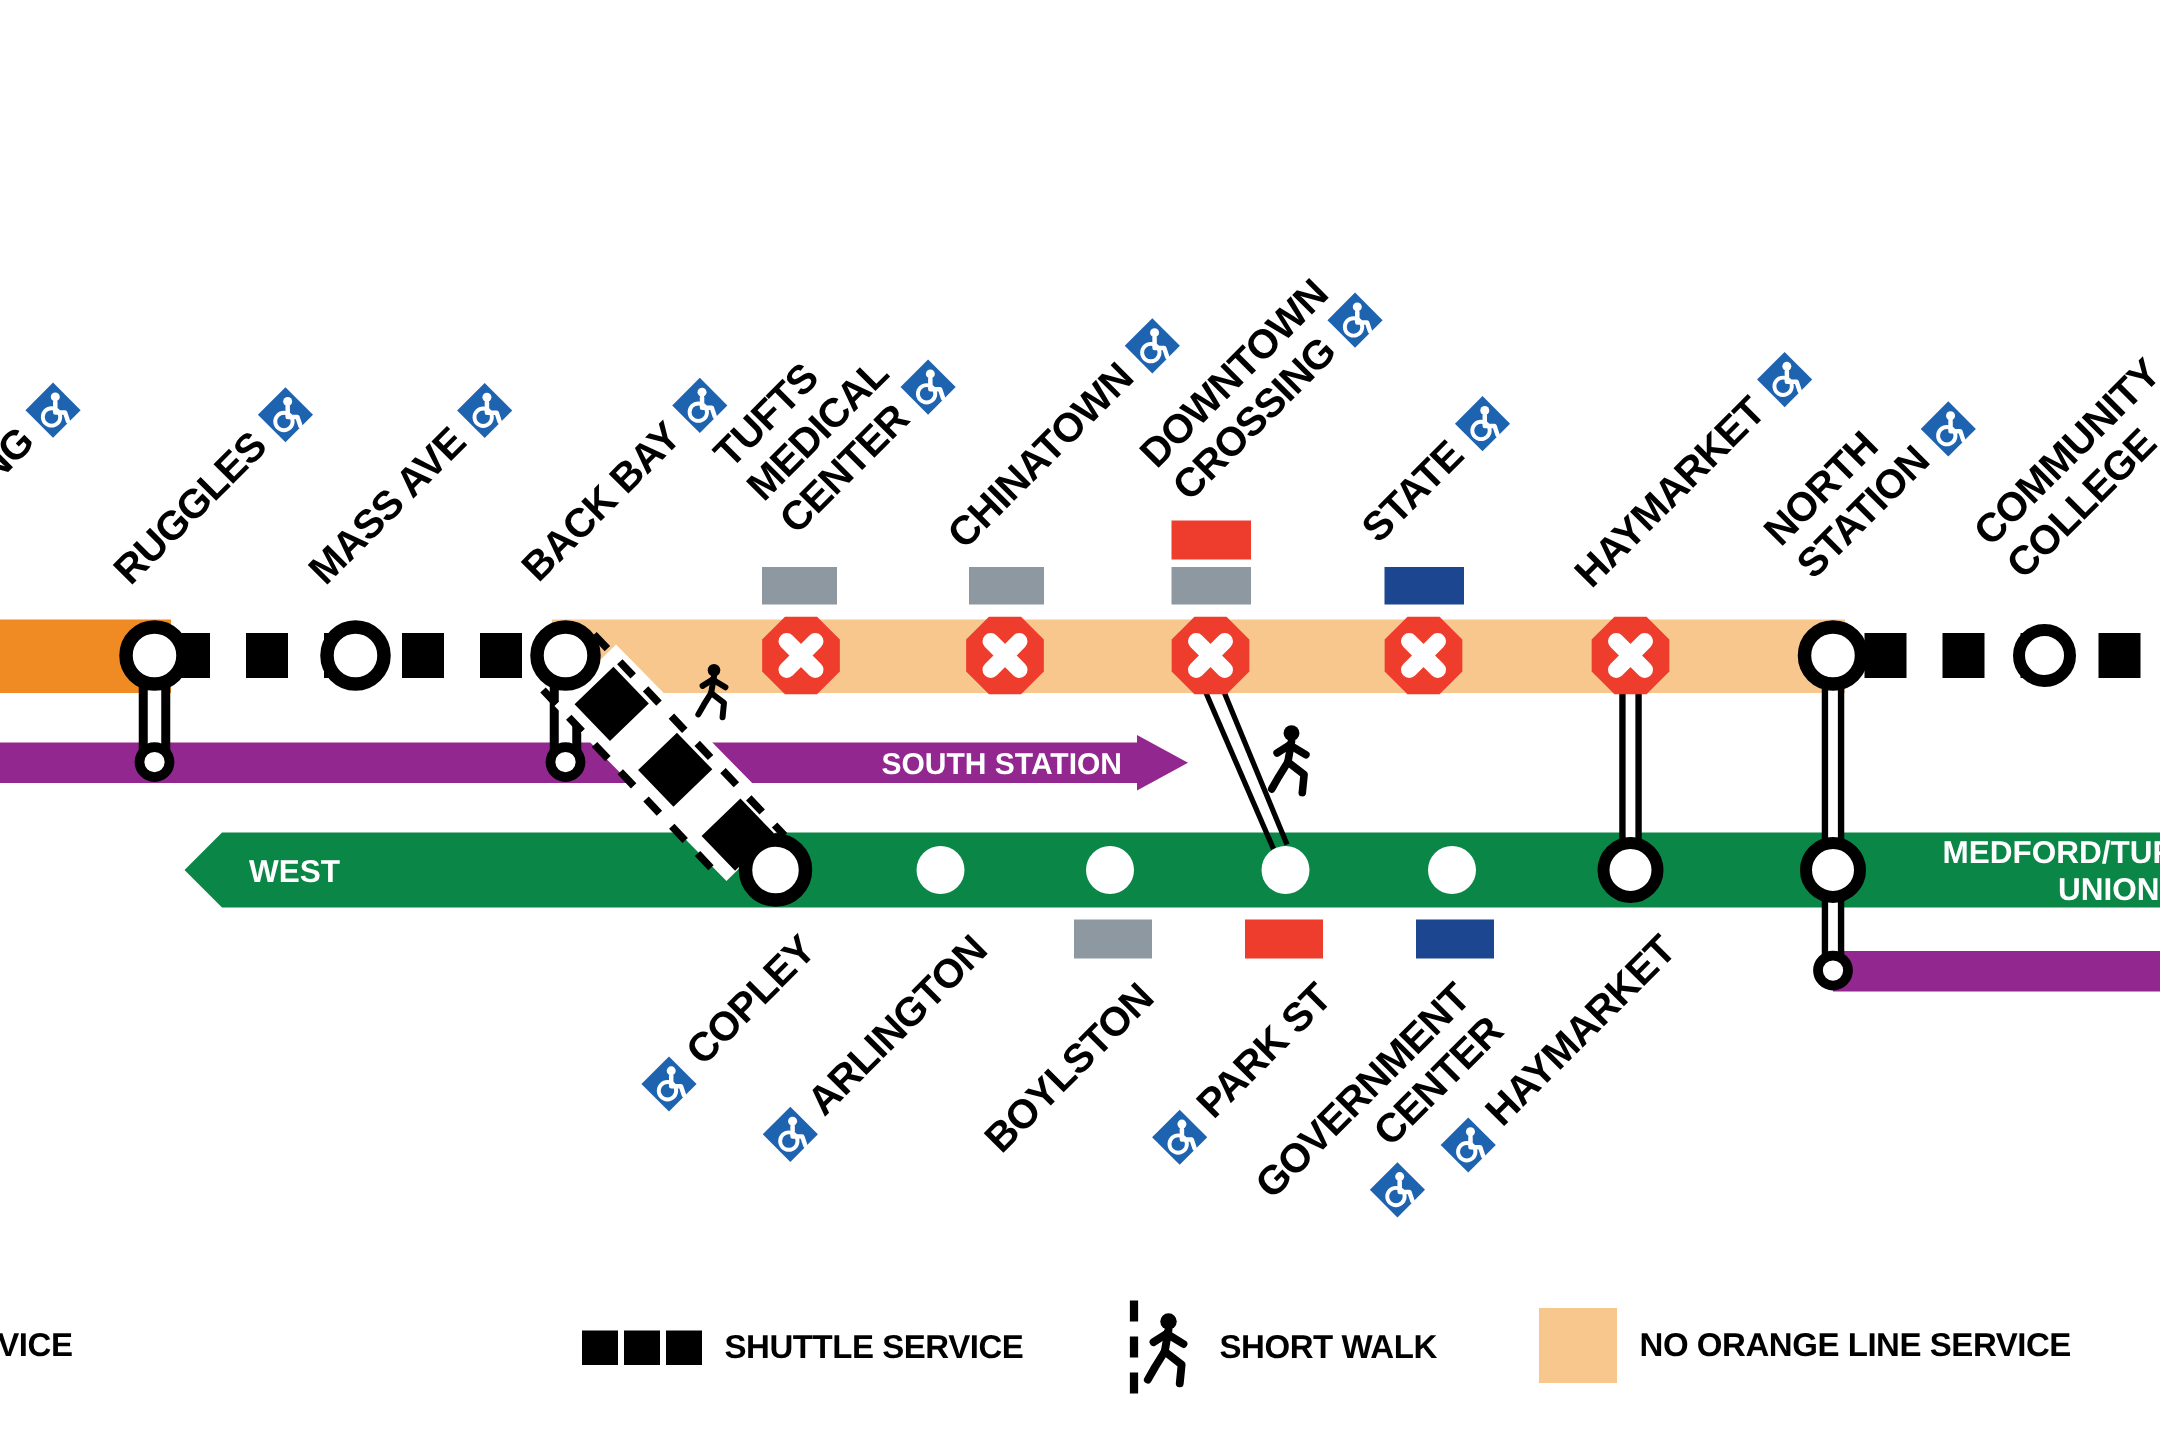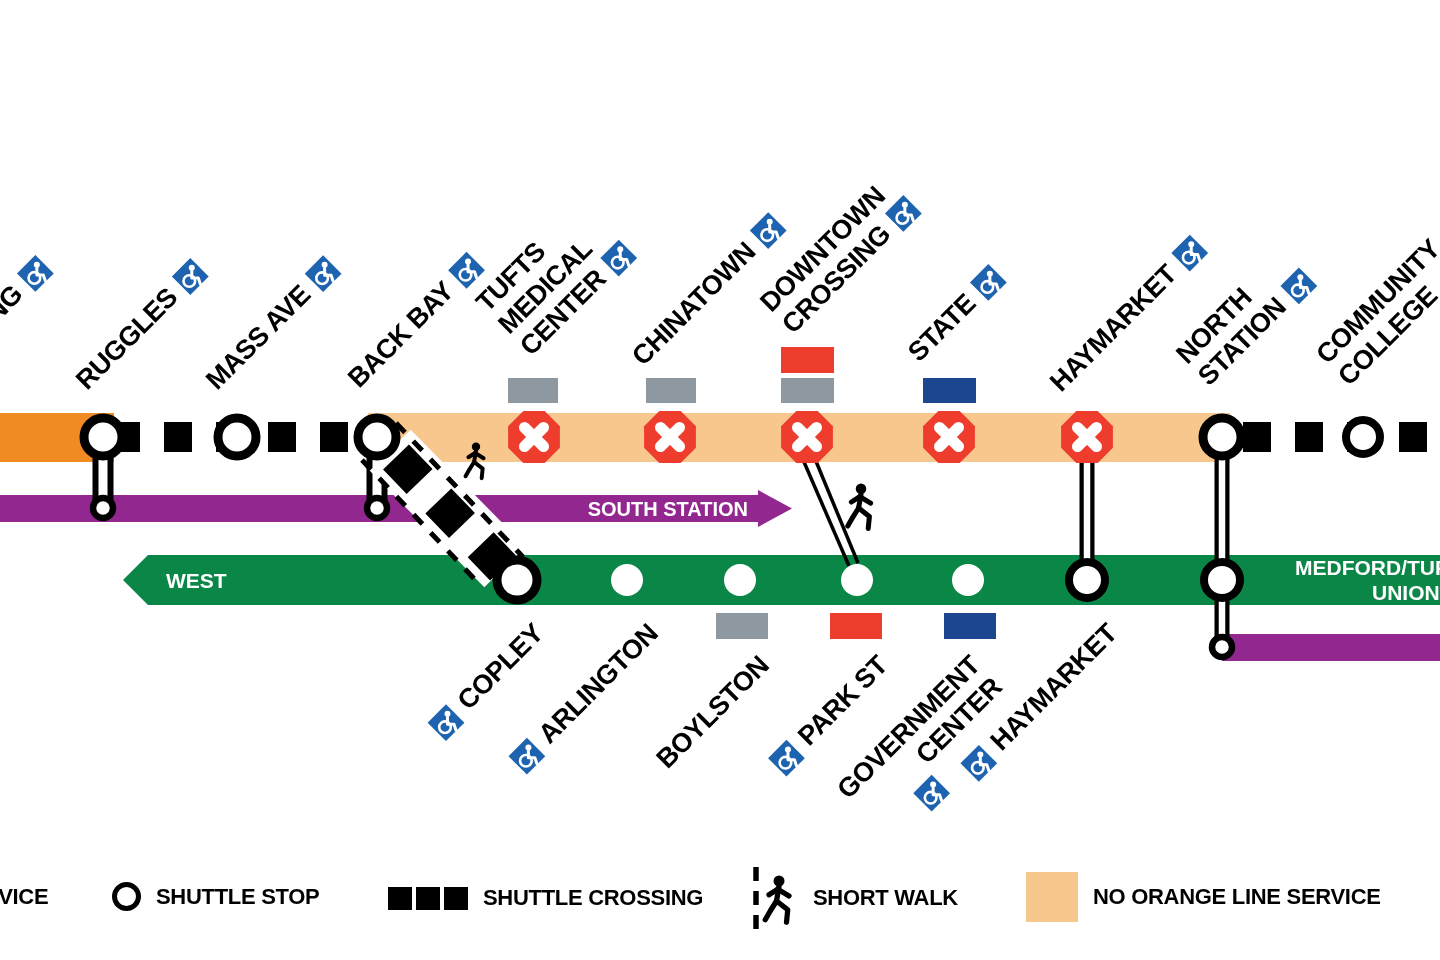--- a/index.html
+++ b/index.html
@@ -262,31 +262,27 @@
     <div class="rot">
         <div class="ln"><span class="acc lead"><svg viewBox="0 0 26 26">
               <use href="#wc"></use>
             </svg></span><span>HAYMARKET</span></div>
       </div>
   </div>
 
   <div class="legend-item" style="left:-84px;top:884px">
     <span class="legend-label">NO SERVICE</span>
   </div>
-  <div class="legend-item" style="left:112px;top:882px">
-    <span class="lg-circle"></span>
-    <span class="legend-label">SHUTTLE STOP</span>
-  </div>
   <div class="legend-item" style="left:388px;top:885px">
     <span class="lg-dashes">
         <span></span>
         <span></span>
         <span></span>
       </span>
-    <span class="legend-label">SHUTTLE CROSSING</span>
+    <span class="legend-label">SHUTTLE SERVICE</span>
   </div>
   <div class="legend-item" style="left:1026px;top:872px">
     <span class="lg-swatch"></span>
     <span class="legend-label">NO ORANGE LINE SERVICE</span>
   </div>
   <div class="legend-item" style="left:750px;top:864px">
     <svg width="48" height="68" viewBox="0 0 48 68">
       <line x1="6" y1="3" x2="6" y2="65" stroke="#000" stroke-width="5.5" stroke-dasharray="14 10"></line>
       <use href="#walker" transform="translate(29,12) scale(1.25)"></use>
     </svg>

